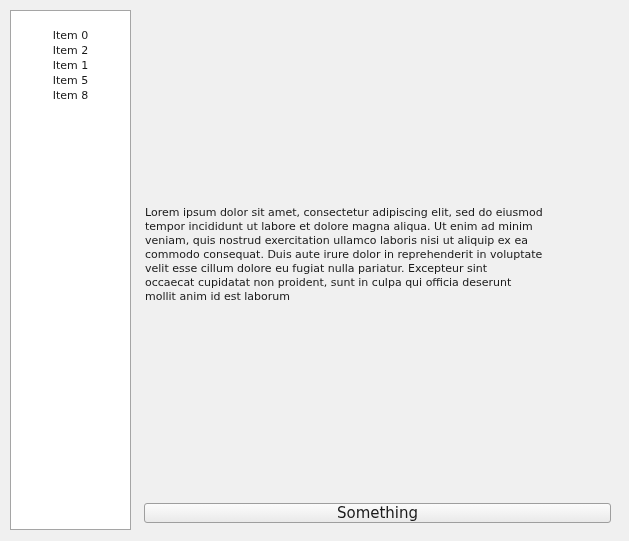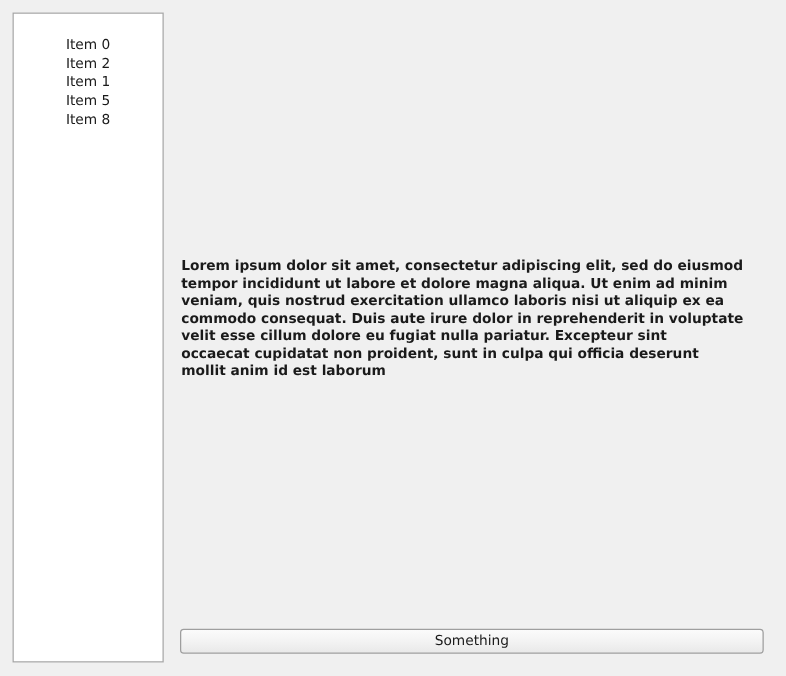--- a/index.html
+++ b/index.html
@@ -37,34 +37,33 @@
     cursor: default;
   }
   .lorem-paragraph {
     position: absolute;
     left: 145px;
     top: 206px;
     width: 467px;
     line-height: 14px;
     white-space: pre-line;
     color: #1a1a1a;
-    font-weight: bold;
   }
   .something-button {
     position: absolute;
     left: 144px;
     top: 503px;
     width: 467px;
     height: 20px;
     box-sizing: border-box;
     border: 1px solid #9e9e9e;
     border-radius: 3px;
     background: linear-gradient(to bottom, #fbfbfb 0%, #f3f3f3 50%, #e9e9e9 100%);
     font-family: "DejaVu Sans", "Liberation Sans", sans-serif;
-    font-size: 11px;
+    font-size: 15px;
     color: #1a1a1a;
     text-align: center;
     line-height: 16px;
     padding: 0;
     cursor: default;
   }
 </style>
 </head>
 <body>
 

